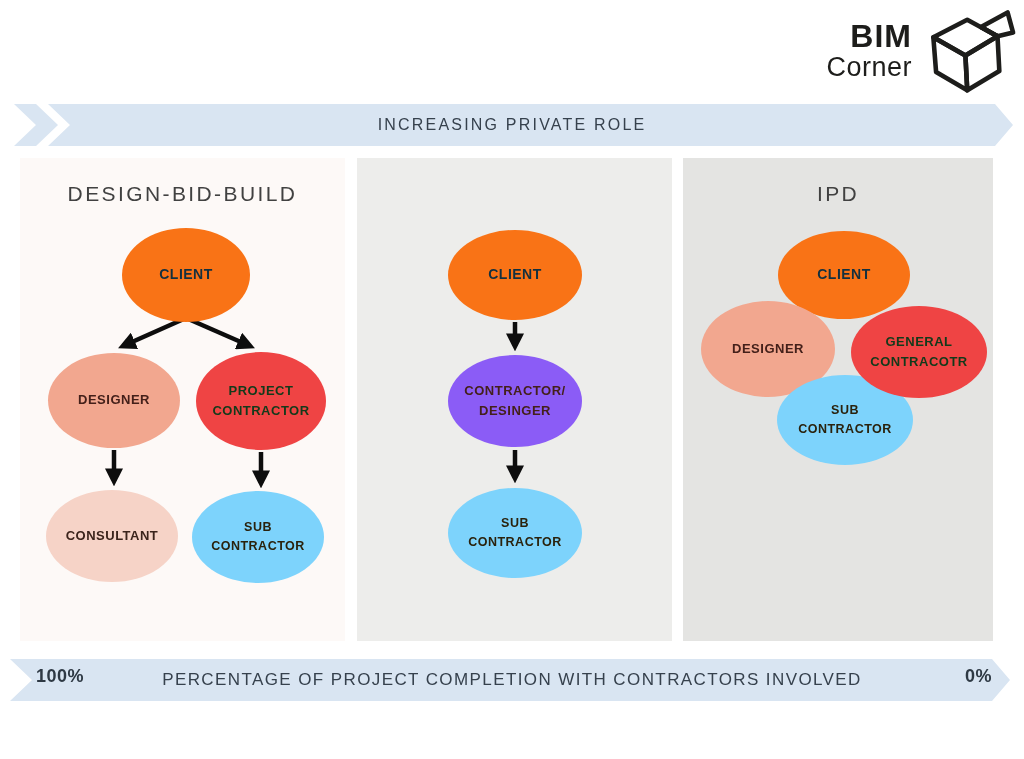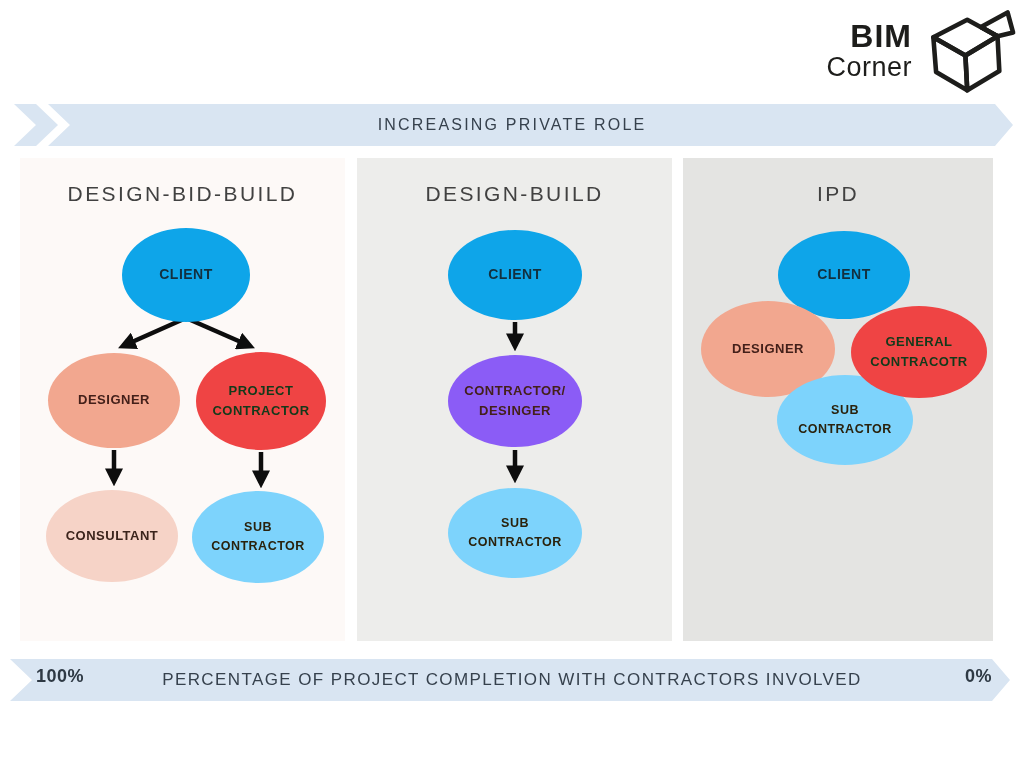--- a/index.html
+++ b/index.html
@@ -43,21 +43,21 @@
   }
   .arrows{position:absolute;inset:0;pointer-events:none;}
 
   
   .node{
     position:absolute;border-radius:50%;
     display:flex;align-items:center;justify-content:center;text-align:center;
     font-weight:600;font-size:13px;letter-spacing:.5px;line-height:1.55;
     padding:0 12px;box-sizing:border-box;
   }
-  .c-blue  {background:#0ea5e9;color:#13303f;}
+  .c-blue  {background:#f97316;color:#13303f;}
   .c-salmon{background:#f2a78f;color:#44201a;}
   .c-salmon2{background:#8b5cf6;color:#44201a;}
   .c-green {background:#ef4444;color:#123a1a;}
   .c-yellow{background:#7dd3fc;color:#2a220d;}
   .c-pink  {background:#f6d3c7;color:#3b241c;}
 
   
   .p1-client    {left:102px;top:70px; width:128px;height:94px;font-size:14px;}
   .p1-designer  {left:28px; top:195px;width:132px;height:95px;}
   .p1-general   {left:176px;top:194px;width:130px;height:98px;}
@@ -130,21 +130,20 @@
   </div>
   <div class="node c-pink p1-consultant">
     <span>CONSULTANT</span>
   </div>
   <div class="node c-yellow p1-sub">
     <span>SUB CONTRACTOR</span>
   </div>
 </div>
 
 <div class="panel panel-2">
-  <div class="panel-title">DESIGN-BUILD</div>
 
   <svg class="arrows" viewBox="0 0 315 483">
     <defs>
       <marker id="ah2" viewBox="0 0 10 10" refX="7" refY="5" markerWidth="4" markerHeight="4" orient="auto">
         <path d="M0,0 L10,5 L0,10 Z" fill="#0d0d0d"></path>
       </marker>
     </defs>
     <g stroke="#0d0d0d" stroke-width="4.5" fill="none">
       <path d="M158,164 L158,188" marker-end="url(#ah2)"></path>
       <path d="M158,292 L158,320" marker-end="url(#ah2)"></path>

